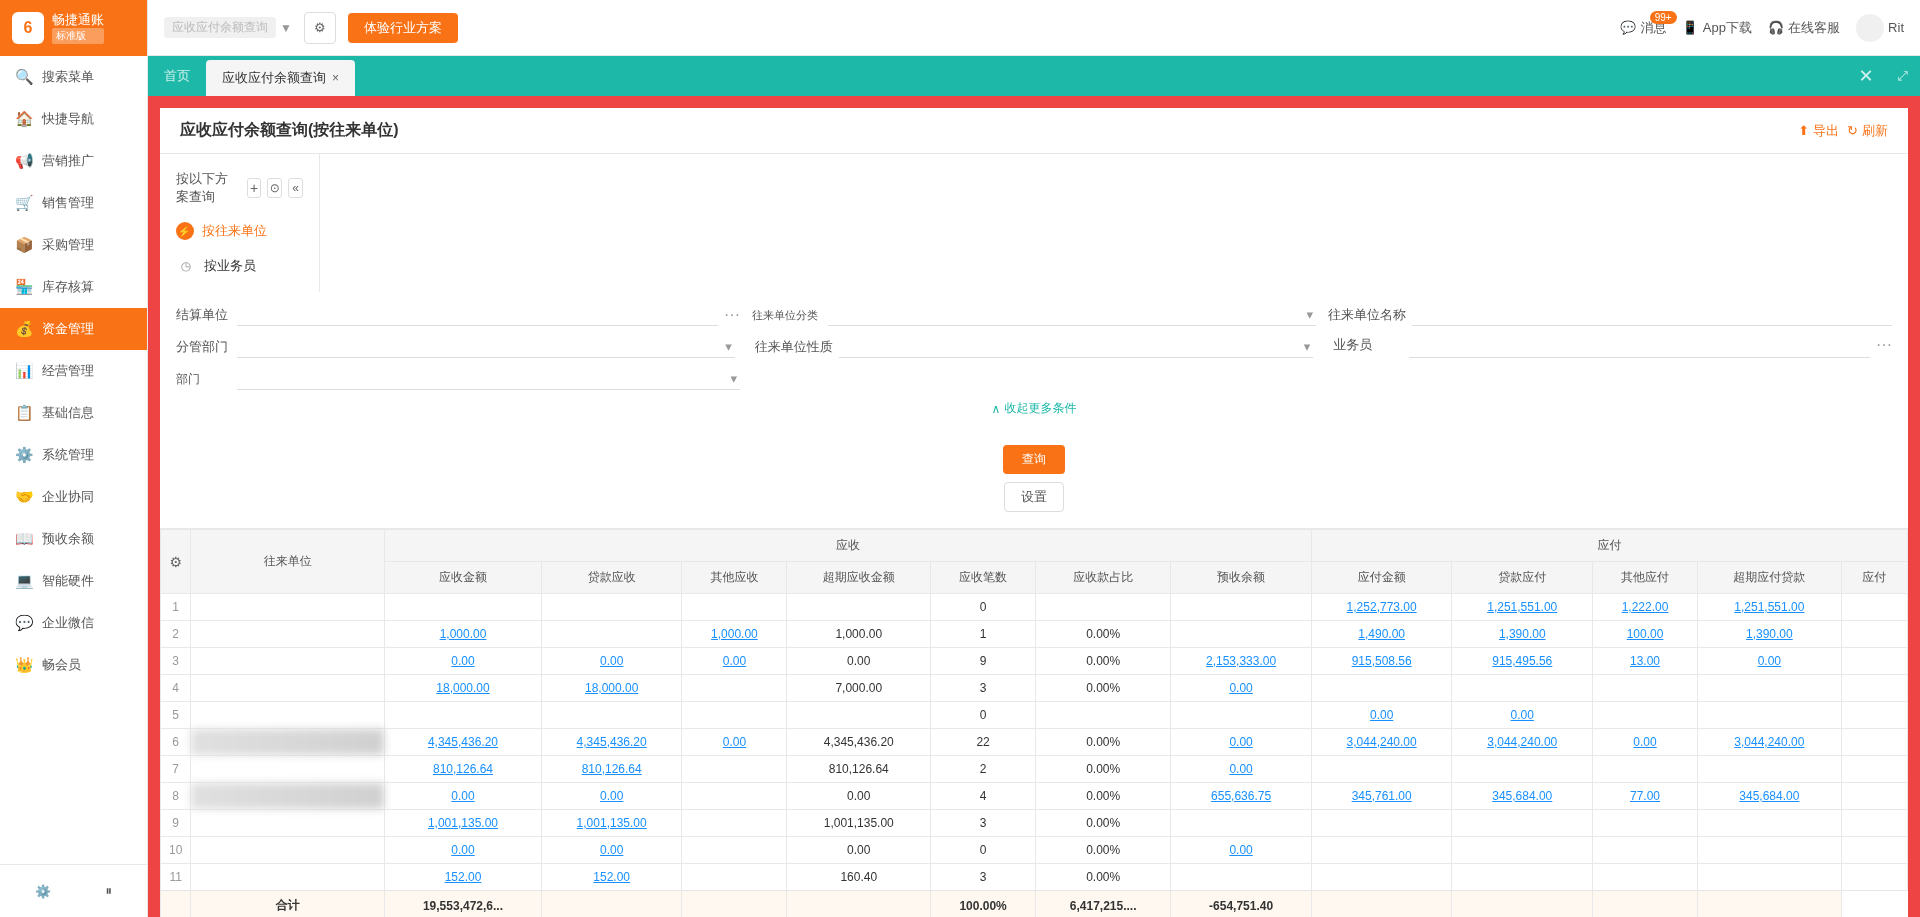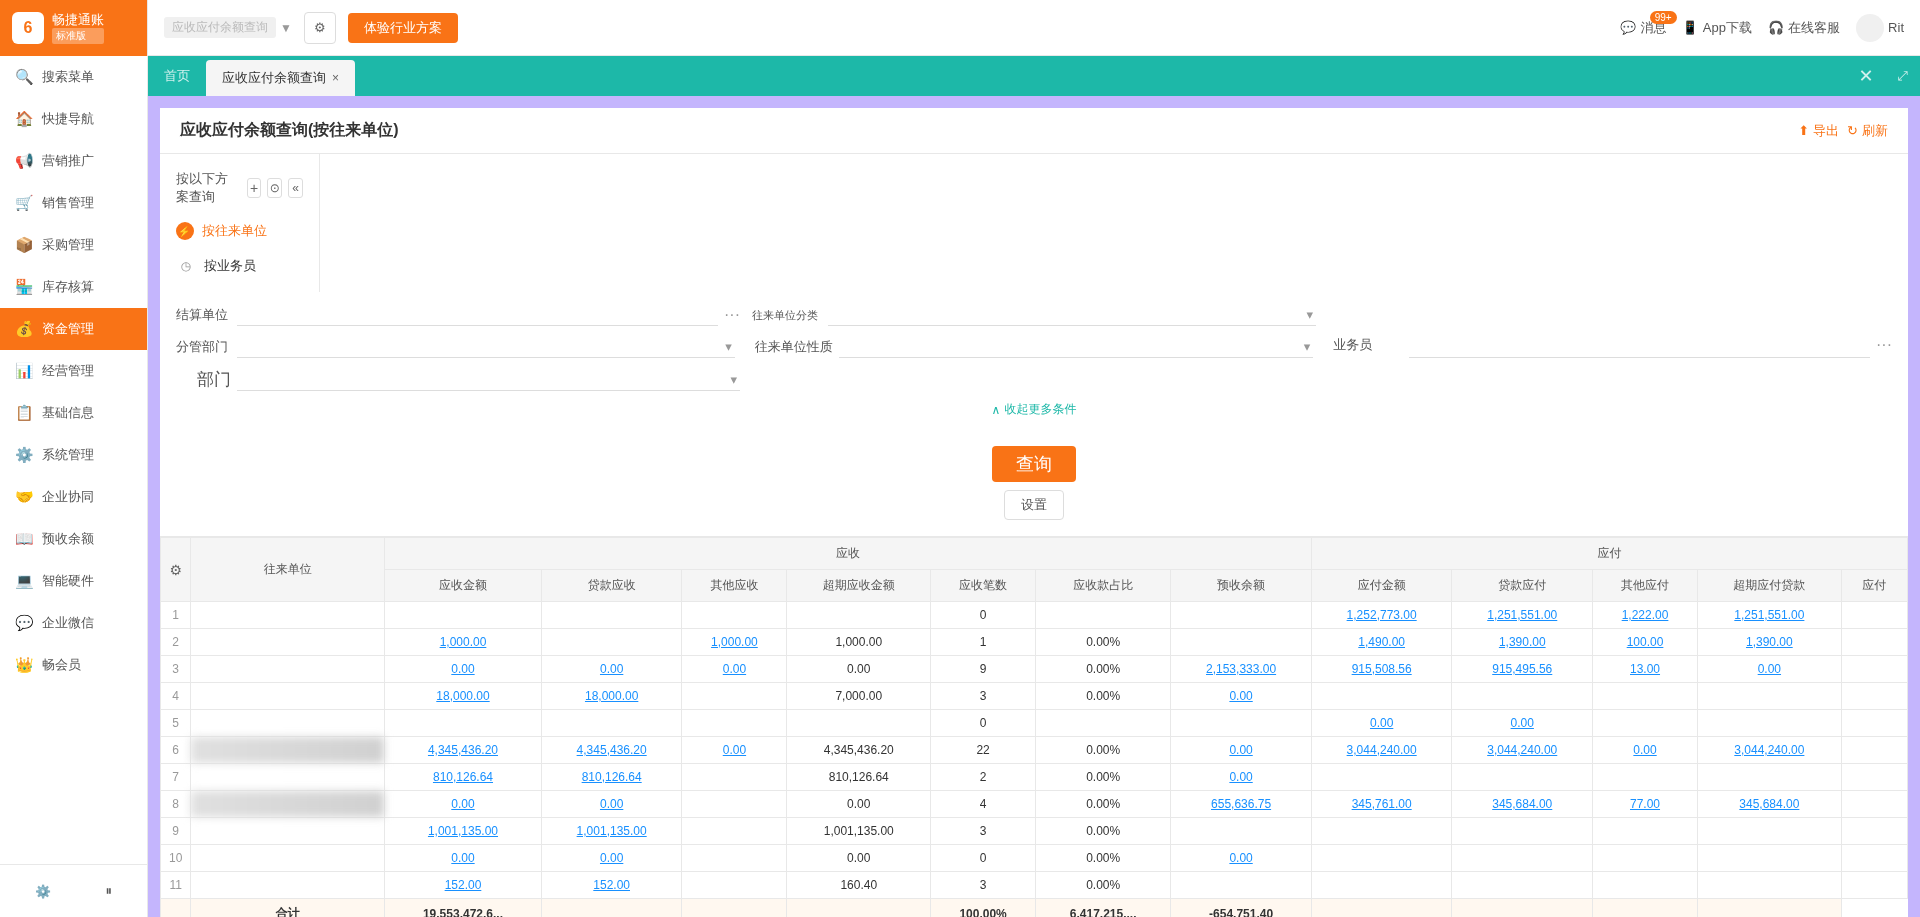--- a/index.html
+++ b/index.html
@@ -33,34 +33,34 @@
 
     
     .tabbar { background: #1db8a8; display: flex; align-items: center; padding: 0 0 0 0; height: 40px; }
     .tab { padding: 0 16px; height: 40px; display: flex; align-items: center; gap: 6px; cursor: pointer; font-size: 13px; color: rgba(255,255,255,0.8); }
     .tab.active { background: #f5f5f5; color: #333; border-radius: 4px 4px 0 0; margin-top: 4px; height: 36px; }
     .tab-close { color: #666; font-size: 12px; cursor: pointer; }
     .tabbar-close { margin-left: auto; color: rgba(255,255,255,0.8); padding: 0 12px; cursor: pointer; font-size: 18px; }
     .tabbar-expand { color: rgba(255,255,255,0.8); padding: 0 12px; cursor: pointer; }
 
     
-    .page-content { flex: 1; background: #c4b5fd; overflow-y: auto; padding: 12px; }
+    .page-content { flex: 1; background: #ef4444; overflow-y: auto; padding: 12px; }
 
     
     .page-header { background: #fff; padding: 12px 20px; display: flex; align-items: center; justify-content: space-between; border-bottom: 1px solid #e8e8e8; }
     .page-title { font-size: 16px; font-weight: bold; color: #333; }
     .page-actions { display: flex; gap: 8px; }
     .btn-export { color: #f97316; font-size: 13px; cursor: pointer; display: flex; align-items: center; gap: 4px; }
     .btn-refresh { color: #f97316; font-size: 13px; cursor: pointer; display: flex; align-items: center; gap: 4px; }
 
     
     .nav-section { display: flex; flex-direction: column; flex: 1; overflow-y: auto; }
 
     
-    .query-btn { background: #f97316; color: #fff; border: none; padding: 6px 16px; border-radius: 4px; font-size: 18px; cursor: pointer; width: 84px; }
+    .query-btn { background: #f97316; color: #fff; border: none; padding: 6px 16px; border-radius: 4px; font-size: 12px; cursor: pointer; width: 62px; }
     .settings-btn { border: 1px solid #ddd; color: #555; padding: 5px 16px; border-radius: 4px; font-size: 13px; cursor: pointer; background: #fff; width: 60px; }
     .panel-item { padding: 8px 16px; display: flex; align-items: center; gap: 8px; cursor: pointer; font-size: 13px; color: #333; }
     .panel-item.active { color: #f97316; }
     .panel-item-icon { width: 20px; height: 20px; border-radius: 50%; background: #f97316; display: flex; align-items: center; justify-content: center; color: #fff; font-size: 11px; }
     .panel-item-icon2 { width: 20px; height: 20px; display: flex; align-items: center; justify-content: center; color: #999; font-size: 12px; }
 
     
     .table-section { margin: 0; background: #fff; }
     .data-table { width: 100%; border-collapse: collapse; font-size: 12px; }
     .data-table th { background: #f5f5f5; border: 1px solid #e8e8e8; padding: 7px 8px; text-align: center; font-weight: normal; color: #555; white-space: nowrap; }
@@ -246,20 +246,24 @@
             <input type="text" style="flex: 1 1 0%; border-top: none; border-right: none; border-left: none; border-image: initial; border-bottom: 1px solid rgb(221, 221, 221); padding: 3px; font-size: 13px; outline: none;" placeholder="">
             <span style="color:#999;font-size:16px;cursor:pointer;">···</span>
           </div>
           <div style="display:flex; align-items:center; gap:6px;">
             <span style="color:#555;font-size:11px;white-space:nowrap;min-width:70px;">往来单位分类</span>
             <div style="flex:1; border-bottom:1px solid #ddd; padding:3px; font-size:13px; display:flex; align-items:center; justify-content:space-between; cursor:pointer;">
               <span></span>
               <span style="color:#999;">▾</span>
             </div>
           </div>
+          <div style="display:flex; align-items:center; gap:6px;">
+            <span style="color:#555;font-size:13px;white-space:nowrap;min-width:70px;">往来单位名称</span>
+            <input type="text" style="flex: 1 1 0%; border-top: none; border-right: none; border-left: none; border-image: initial; border-bottom: 1px solid rgb(221, 221, 221); padding: 3px; font-size: 13px; outline: none;">
+          </div>
         </div>
 
         <div style="display:grid; grid-template-columns:1fr 1fr 1fr; gap:20px; margin-bottom:10px; align-items:center;">
           <div style="display:flex; align-items:center; gap:6px;">
             <span style="color:#555;font-size:13px;white-space:nowrap;min-width:55px;">分管部门</span>
             <div style="flex:1; border-bottom:1px solid #ddd; padding:3px; font-size:13px; display:flex; align-items:center; justify-content:space-between; cursor:pointer;">
               <span></span>
               <span style="color:#999;">▾</span>
             </div>
           </div>
@@ -272,21 +276,21 @@
           </div>
           <div style="display:flex; gap:6px;">
             <span style="color:#555;font-size:13px;white-space:nowrap;min-width:70px;">业务员</span>
             <input type="text" style="flex: 1 1 0%; border-top: none; border-right: none; border-left: none; border-image: initial; border-bottom: 1px solid rgb(221, 221, 221); padding: 3px; font-size: 13px; outline: none;">
             <span style="color:#999;font-size:16px;cursor:pointer;">···</span>
           </div>
         </div>
 
         <div style="display:grid; grid-template-columns:1fr 1fr 1fr; gap:12px; margin-bottom:10px; align-items:center;">
           <div style="display:flex; align-items:center; gap:6px;">
-            <span style="color:#555;font-size:17px;white-space:nowrap;min-width:55px;text-align:right;">部门</span>
+            <span style="color:#555;font-size:12px;white-space:nowrap;min-width:55px;">部门</span>
             <div style="flex:1; border-bottom:1px solid #ddd; padding:3px; font-size:13px; display:flex; align-items:center; justify-content:space-between; cursor:pointer;">
               <span></span>
               <span style="color:#999;">▾</span>
             </div>
           </div>
         </div>
 
         <div style="display:flex; justify-content:center; margin-top:4px;">
           <div style="color:#1db8a8; font-size:12px; cursor:pointer; display:flex; align-items:center; gap:4px;">
             <span>∧</span>

